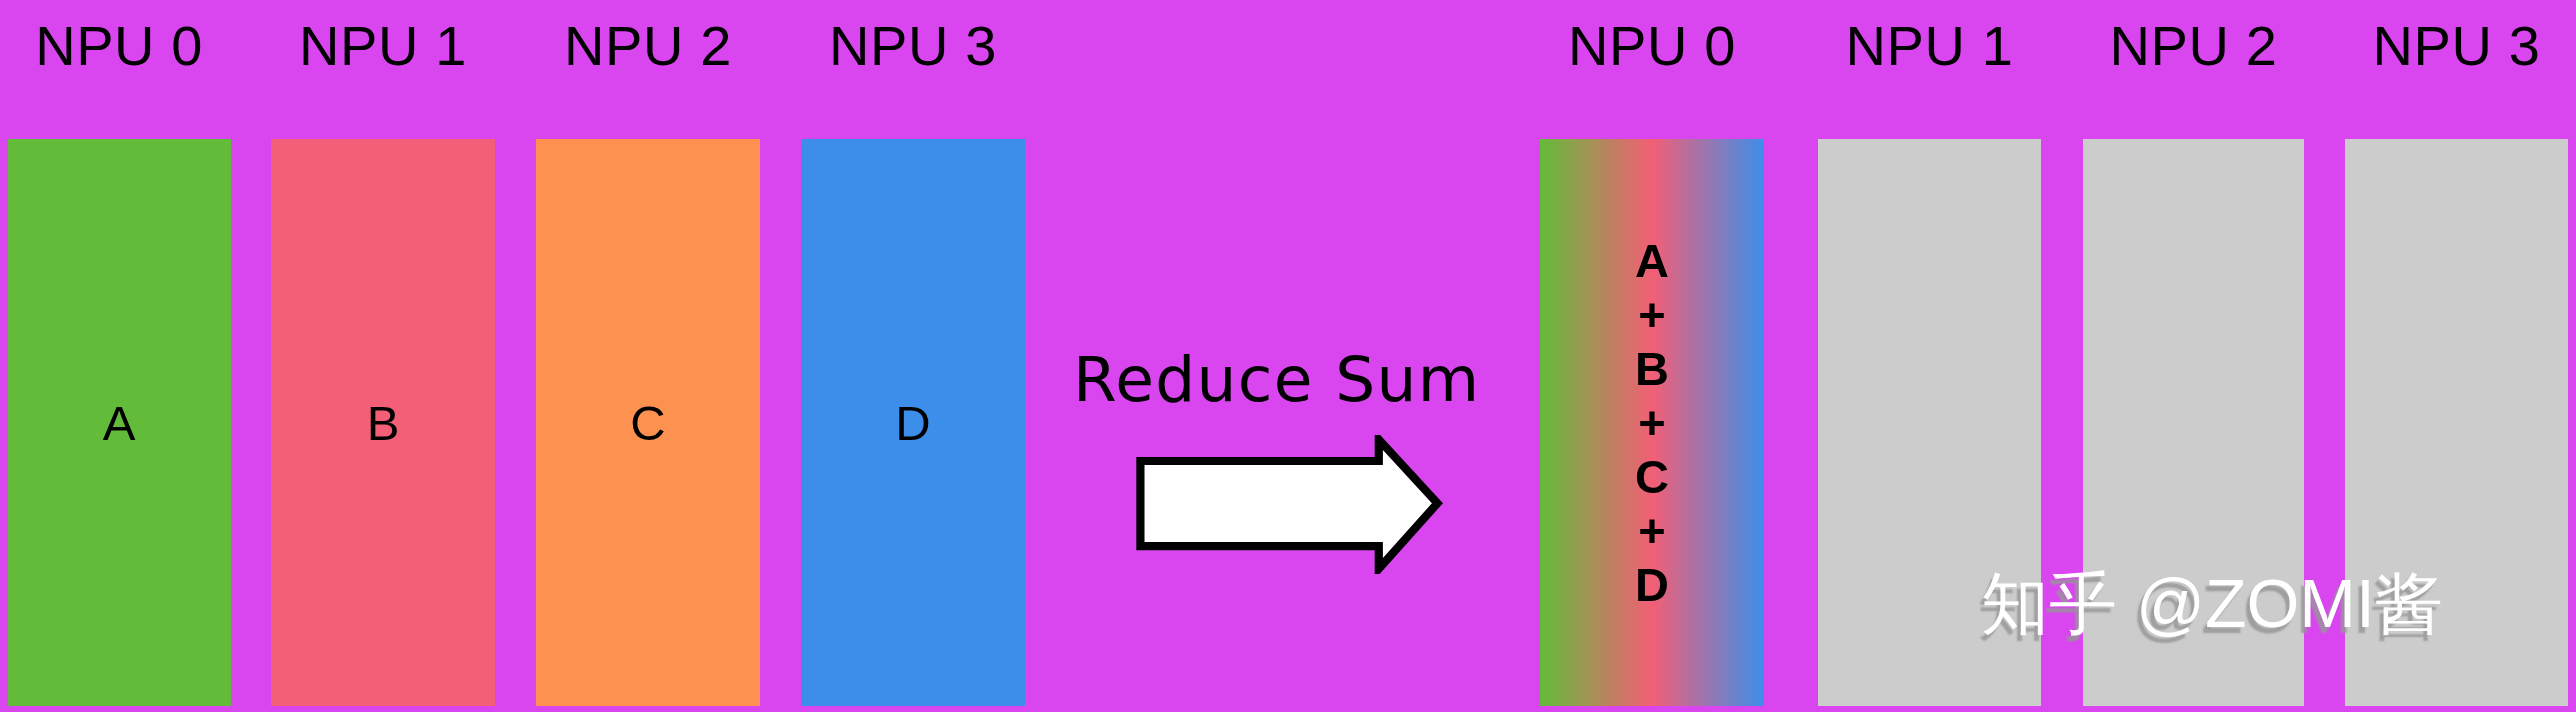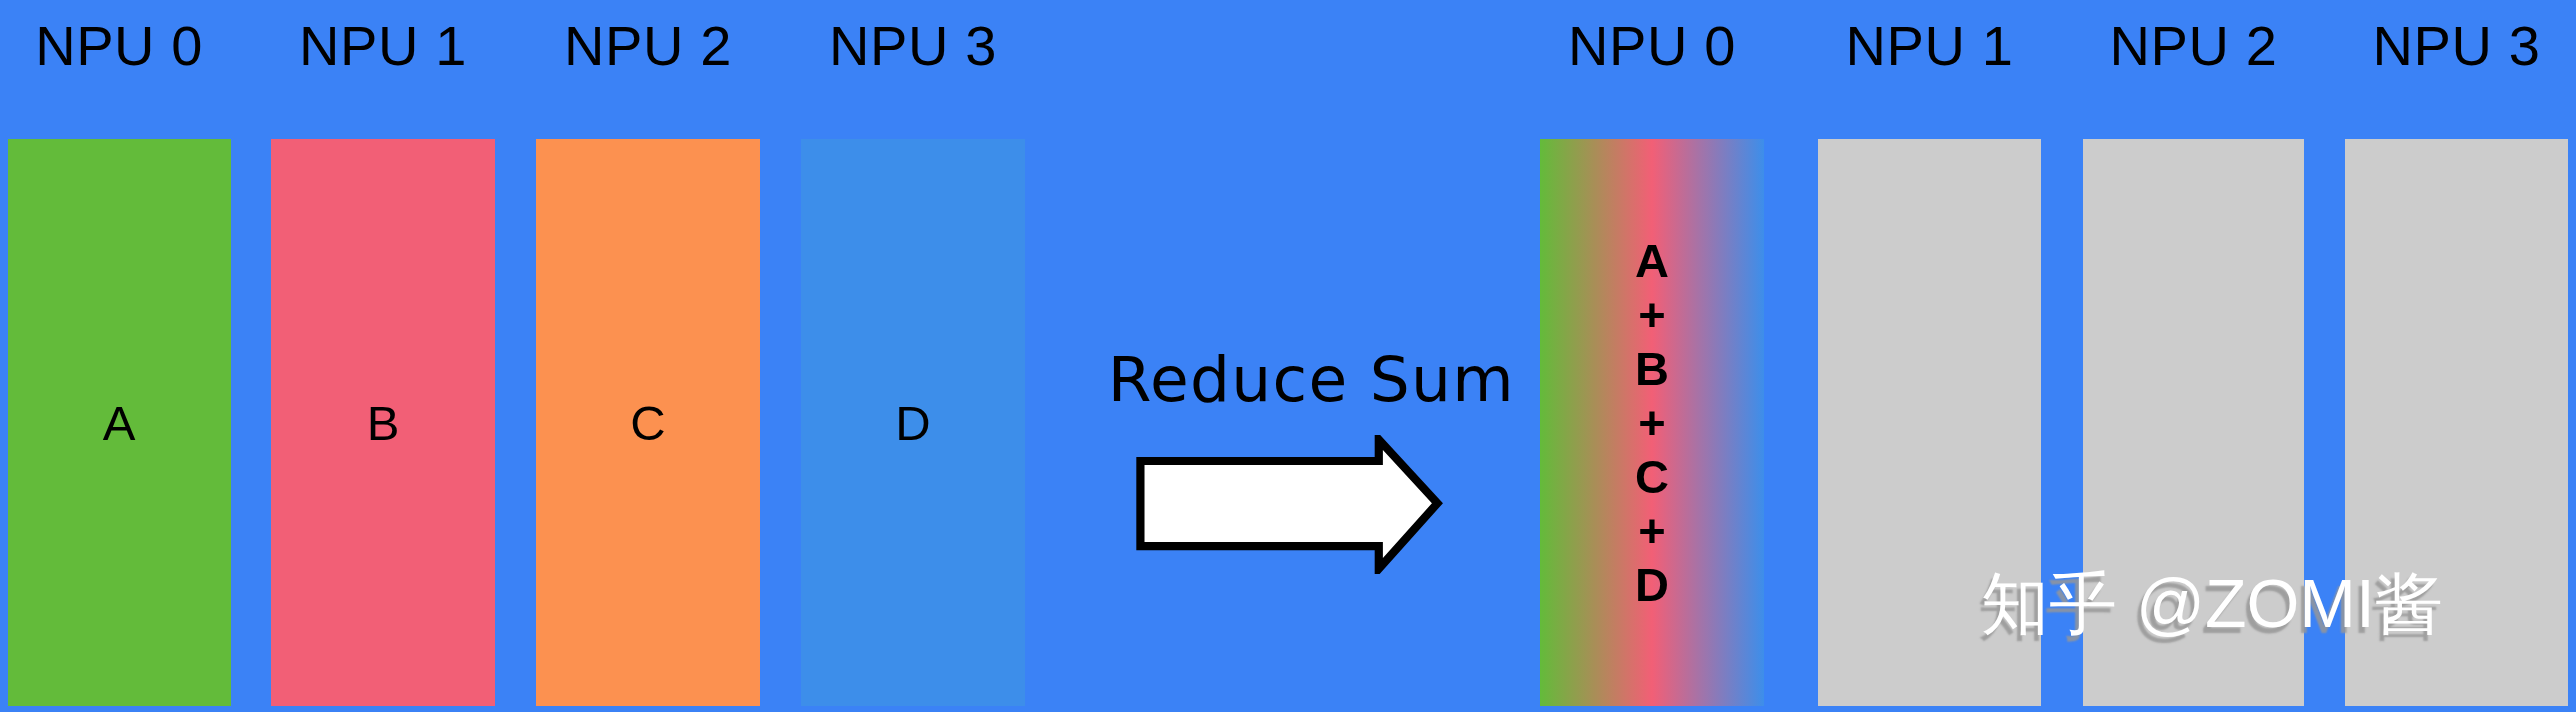--- a/index.html
+++ b/index.html
@@ -4,21 +4,21 @@
 <style>
   html, body {
     margin: 0;
     padding: 0;
     background: #ffffff;
   }
   #canvas {
     position: relative;
     width: 2576px;
     height: 712px;
-    background: #3b82f6;
+    background: #d946ef;
     overflow: hidden;
     font-family: "Liberation Sans", "DejaVu Sans", sans-serif;
   }
   .npu-label {
     position: absolute;
     top: 11.4px;
     height: 68px;
     display: flex;
     align-items: center;
     justify-content: center;
@@ -66,21 +66,21 @@
     line-height: 54px;
     color: #000000;
     text-align: center;
     white-space: pre-line;
   }
   #operation-label {
     position: absolute;
     left: 1073px;
     top: 348px;
     width: 442px;
-    text-align: right;
+    text-align: left;
     font-size: 63px;
     font-weight: 500;
     color: #000000;
     font-family: cursive, "DejaVu Sans", sans-serif;
     letter-spacing: 1.3px;
     line-height: 1;
     white-space: nowrap;
   }
   #arrow-wrap {
     position: absolute;

